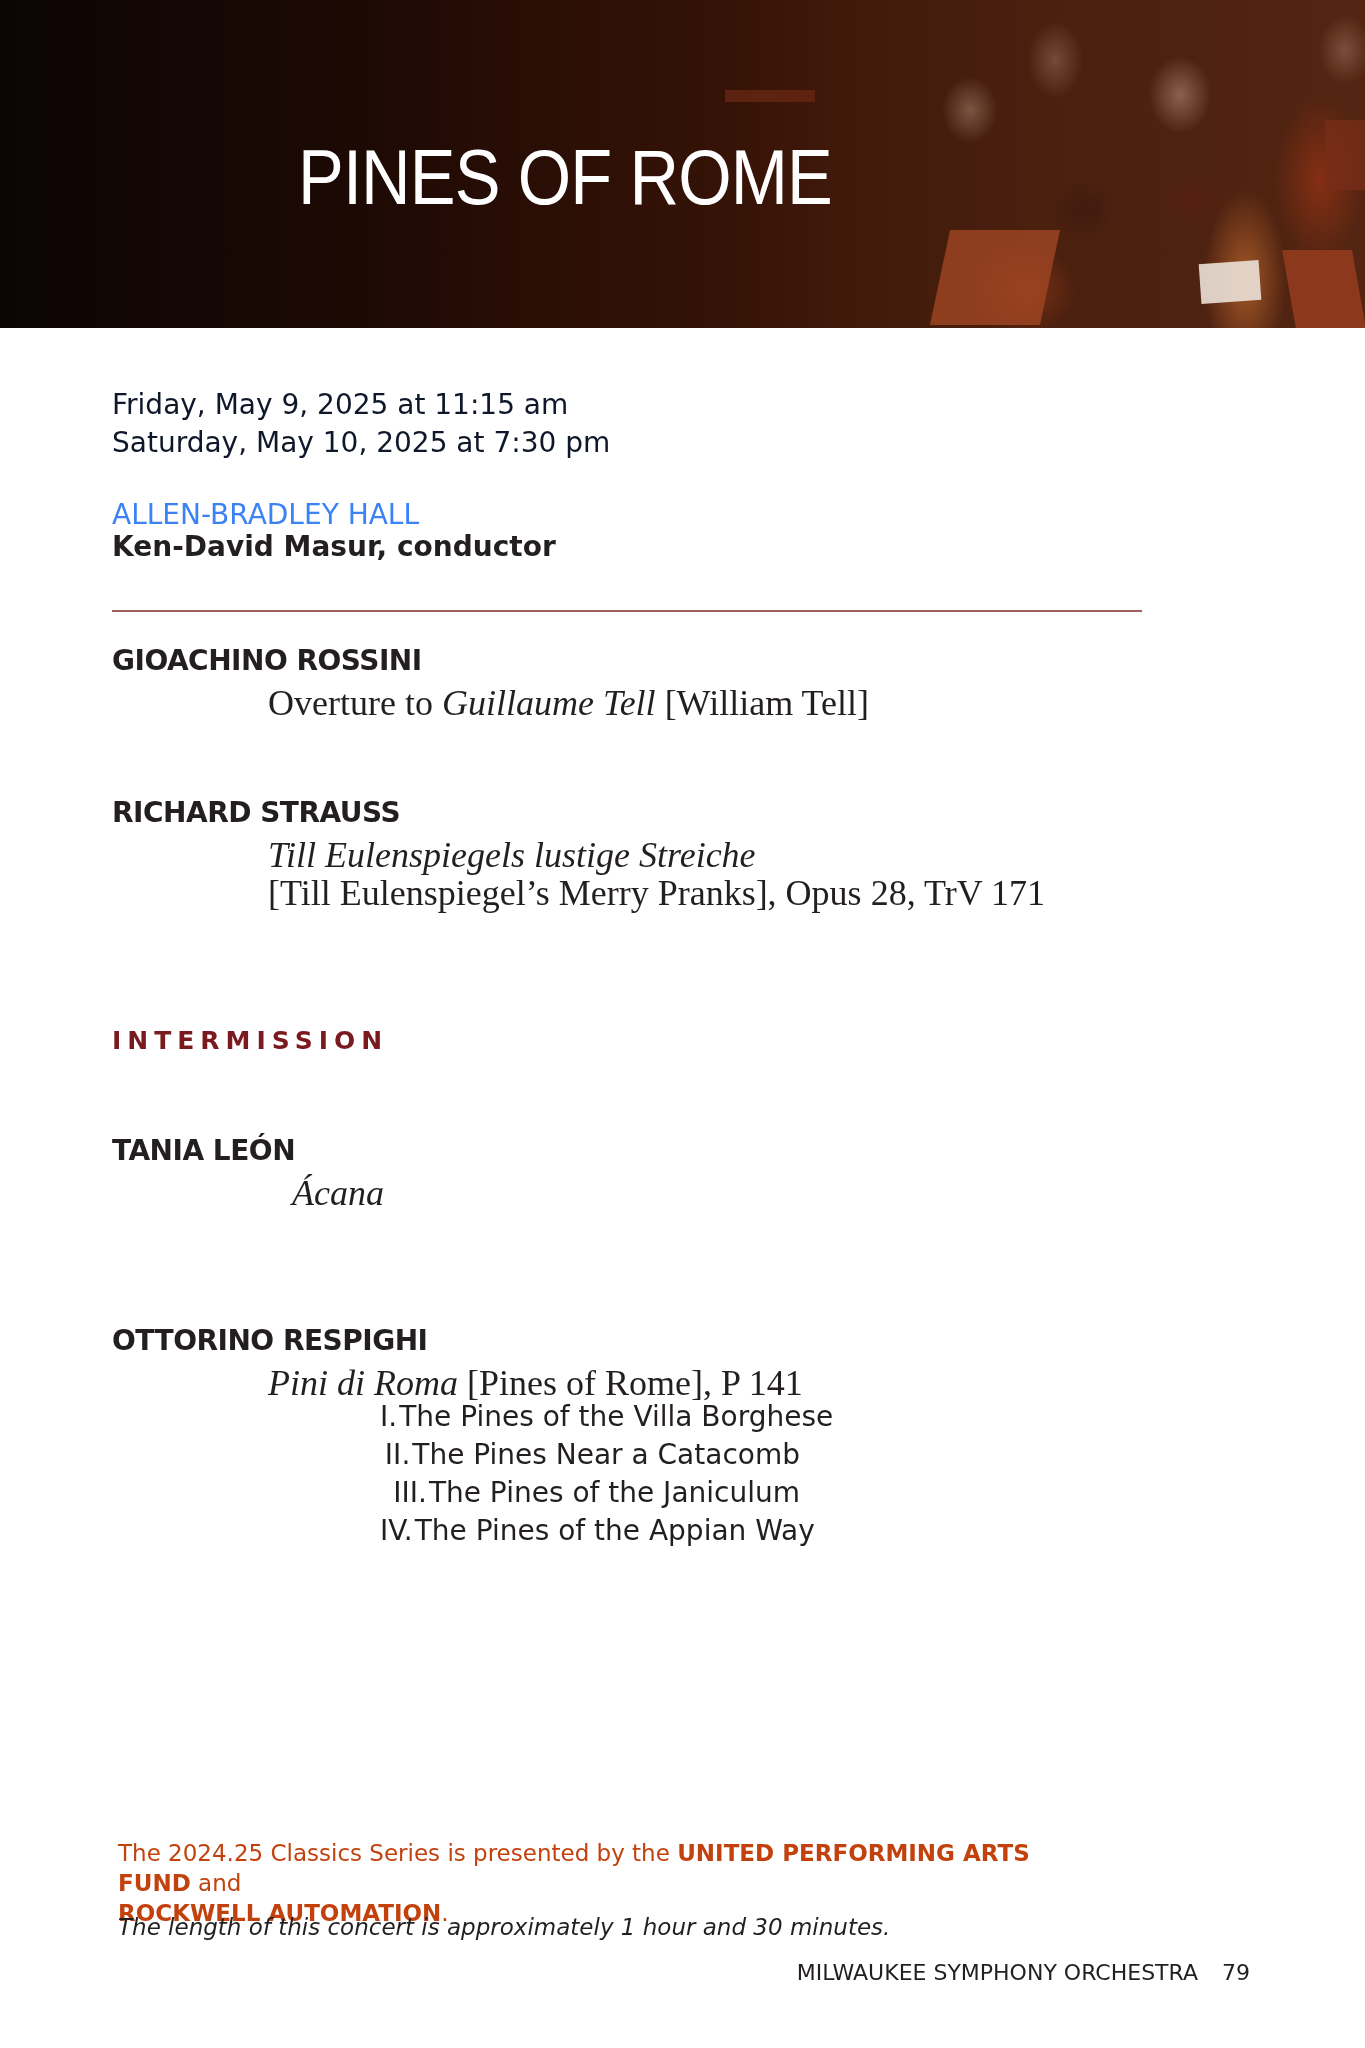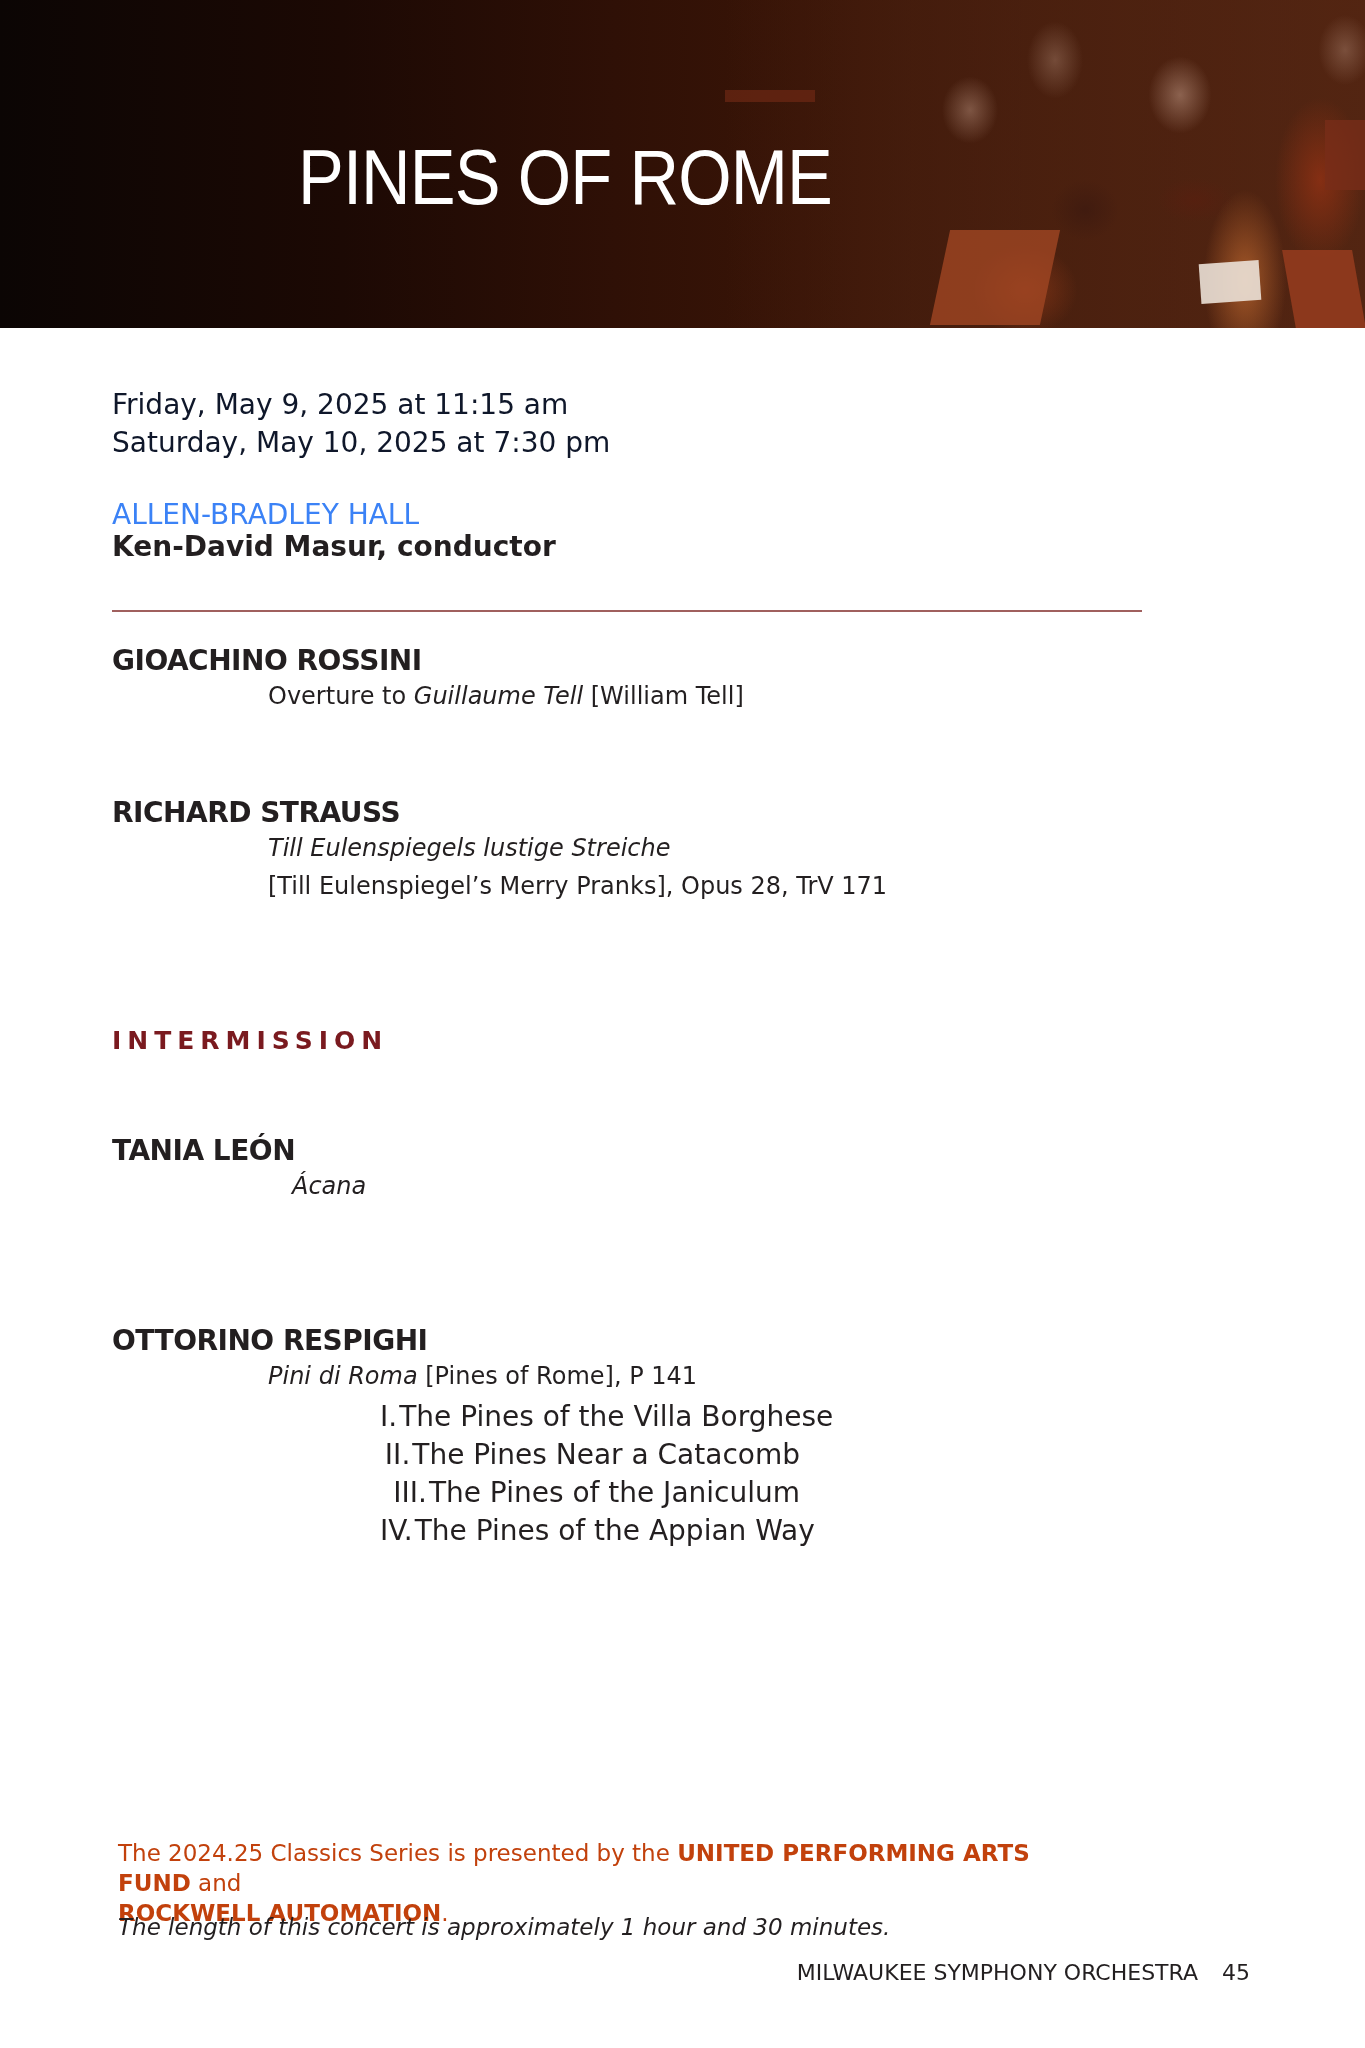--- a/index.html
+++ b/index.html
@@ -33,21 +33,21 @@
     font-family: "Liberation Sans", sans-serif; font-weight: normal;
     font-size: 78px; color: #ffffff; letter-spacing: -1px;
     transform: scaleX(0.88); transform-origin: left top; line-height: 1;
   }
   .content { position: absolute; left: 112px; top: 0; width: 1120px; }
   .date-line { position: absolute; left: 0; font-size: 28px; color: #0f172a; white-space: nowrap; }
   .venue { position: absolute; left: 0; top: 498px; font-size: 28px; color: #3b82f6; }
   .conductor { position: absolute; left: 0; top: 530px; font-size: 28px; font-weight: bold; color: #231f20; }
   .divider { position: absolute; left: 0; top: 610px; width: 1030px; height: 2px; background: #a0605e; }
   .composer { position: absolute; left: 0; font-size: 28px; font-weight: bold; color: #231f20; white-space: nowrap; letter-spacing: -0.5px; }
-  .work { position: absolute; left: 156px; font-size: 24px; color: #231f20; white-space: nowrap; }
+  .work { position: absolute; left: 156px; font-size: 36px; color: #231f20; white-space: nowrap; font-family: Liberation Serif, serif; }
   .work i { font-style: italic; }
   .intermission {
     position: absolute; left: 0; top: 1026px; font-size: 25px; font-weight: bold;
     color: #7a1a1f; letter-spacing: 6px;
   }
   .movements { position: absolute; left: 268px; top: 1398px; width: 420px; }
   .movement { display: flex; font-size: 28px; height: 38px; line-height: 38px; white-space: nowrap; }
   .movement .num { width: 100px; text-align: right; }
   .movement .name { padding-left: 2px; }
   .sponsor { position: absolute; left: 6px; top: 1838px; font-size: 23px; line-height: 30px; color: #c2410c; width: 960px; }
@@ -111,14 +111,14 @@
         <span class="name">The Pines of the Appian Way</span>
     </div>
   </div>
 
   <div class="sponsor"><span>The 2024.25 Classics Series is presented by the </span><b>UNITED PERFORMING ARTS FUND</b><span> and </span><br><b>ROCKWELL AUTOMATION</b><span>.</span></div>
 
   <div class="length">The length of this concert is approximately 1 hour and 30 minutes.</div>
 </div>
 
 <div class="footer">
-  <span>MILWAUKEE SYMPHONY ORCHESTRA</span><span class="page">45</span>
+  <span>MILWAUKEE SYMPHONY ORCHESTRA</span><span class="page">79</span>
 </div>
 
 </body></html>

